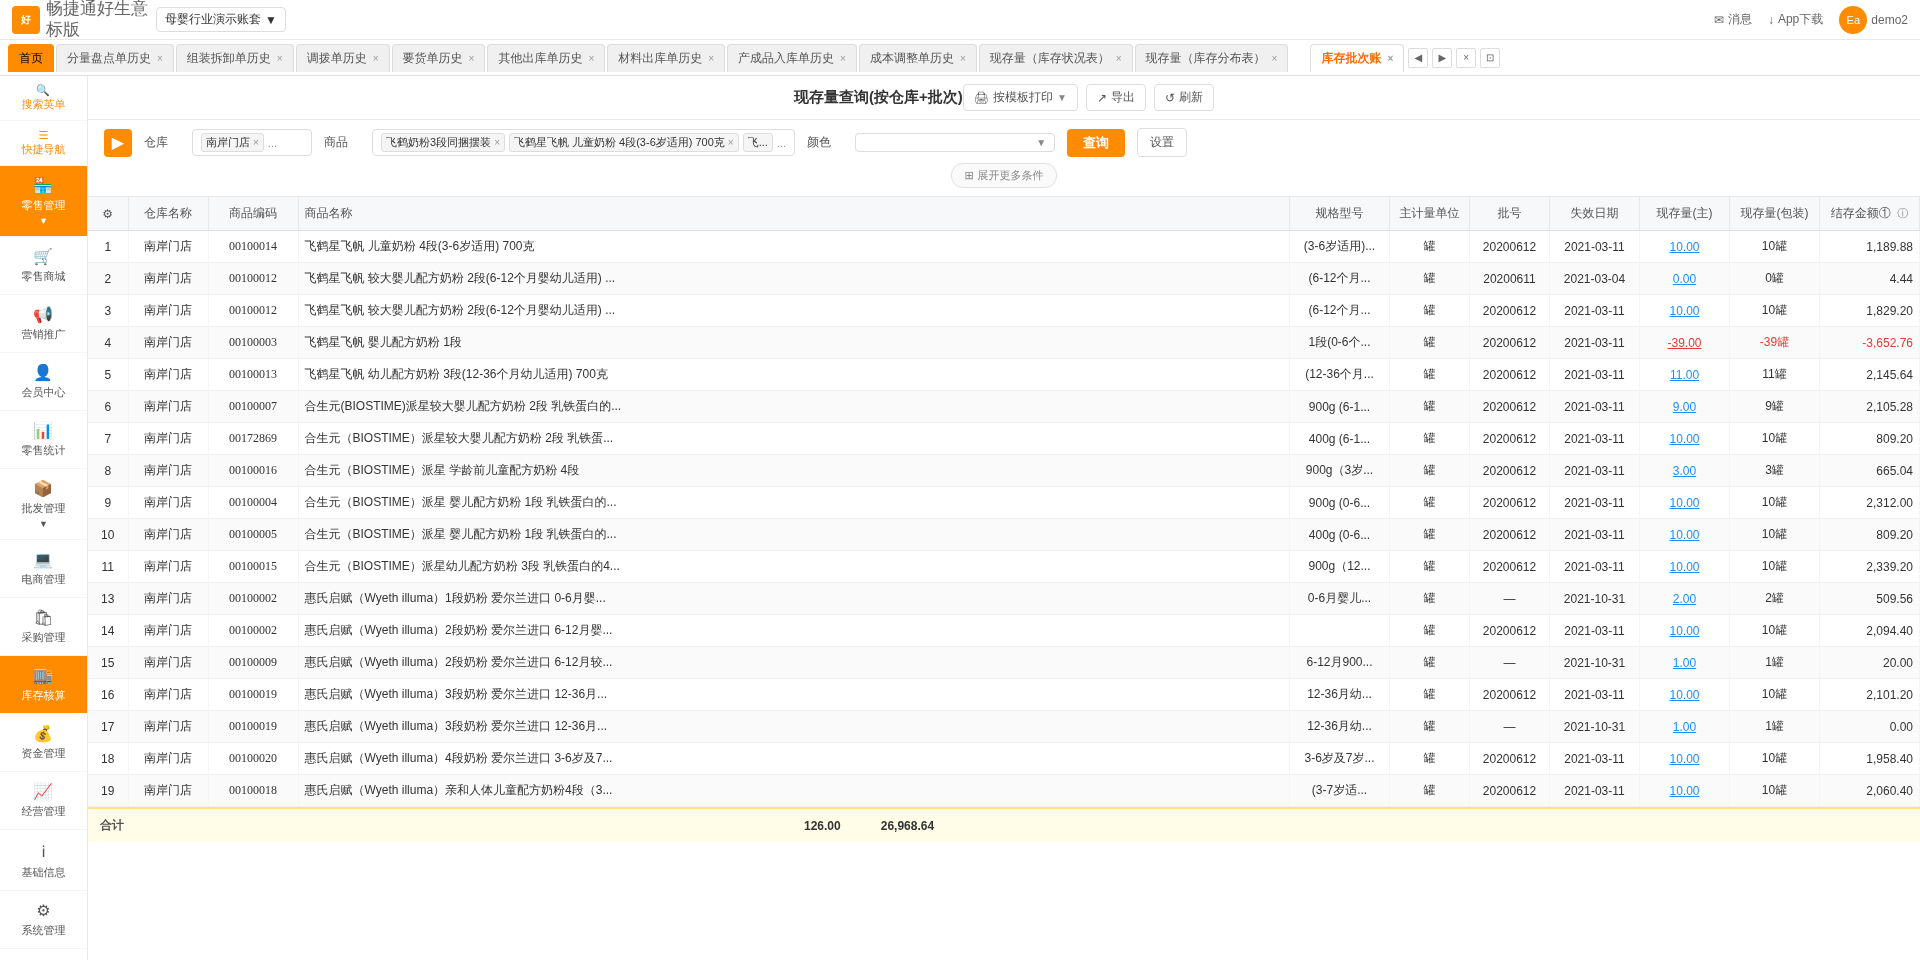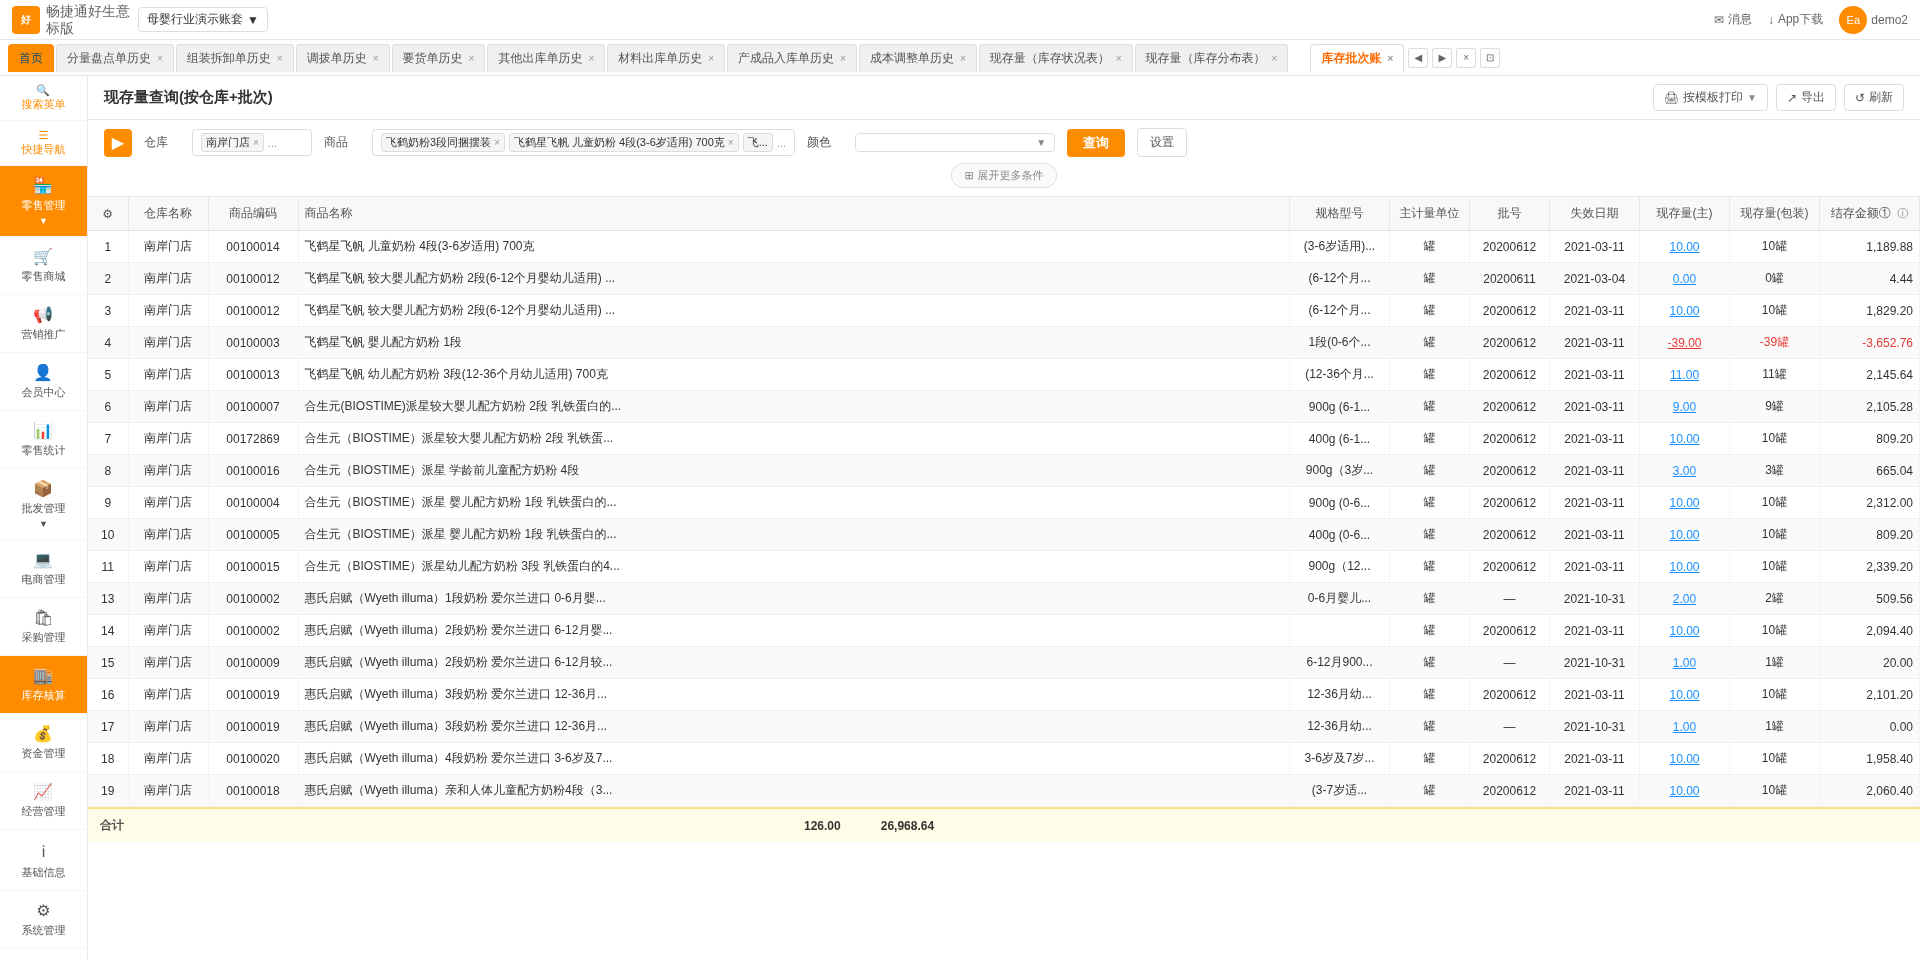--- a/index.html
+++ b/index.html
@@ -11,21 +11,21 @@
       background: #fff;
       display: flex;
       align-items: center;
       justify-content: space-between;
       padding: 0 12px;
       border-bottom: 1px solid #e8e8e8;
     }
     .top-bar-left { display: flex; align-items: center; gap: 8px; }
     .logo-area { display: flex; align-items: center; gap: 6px; }
     .logo-icon { width: 28px; height: 28px; background: #ff8c00; border-radius: 4px; display: flex; align-items: center; justify-content: center; color: #fff; font-size: 10px; font-weight: bold; }
-    .logo-text { font-size: 14px; color: #666; line-height: 1.2; }
+    .logo-text { font-size: 17px; color: #666; line-height: 1.2; }
     .company-select { display: flex; align-items: center; gap: 4px; border: 1px solid #ddd; border-radius: 4px; padding: 3px 8px; cursor: pointer; font-size: 12px; color: #333; background: #fff; }
     .top-bar-right { display: flex; align-items: center; gap: 16px; }
     .top-btn { display: flex; align-items: center; gap: 4px; cursor: pointer; color: #666; font-size: 12px; }
     .user-avatar { width: 28px; height: 28px; border-radius: 50%; background: #ff8c00; display: flex; align-items: center; justify-content: center; color: #fff; font-size: 11px; }
 
     
     .tab-bar {
       height: 36px;
       background: #fff;
       display: flex;
@@ -52,21 +52,21 @@
     }
     .tab-item.active {
       background: #fff;
       color: #ff6b00;
       border-color: #ddd;
       font-weight: bold;
       margin-left: 20px;
     }
     .tab-item.home {
       background: #ff8c00;
-      color: #0c4a6e;
+      color: #000000;
       border-color: #ff8c00;
     }
     .tab-close { font-size: 10px; color: #999; cursor: pointer; }
     .tab-nav-btn { width: 20px; height: 20px; display: flex; align-items: center; justify-content: center; cursor: pointer; color: #666; border: 1px solid #ddd; border-radius: 2px; background: #fff; margin-left: 2px; font-size: 10px; }
 
     
     .main-layout { display: flex; height: calc(960px - 76px); }
 
     
     .sidebar {
@@ -119,21 +119,21 @@
       flex-direction: column;
     }
 
     
     .page-header {
       padding: 8px 16px;
       background: #fff;
       border-bottom: 1px solid #e8e8e8;
       display: flex;
       align-items: center;
-      justify-content: space-between;
+      justify-content: center;
     }
     .page-title { font-size: 15px; font-weight: bold; color: #333; }
     .page-actions { display: flex; align-items: center; gap: 8px; }
     .btn-print { display: flex; align-items: center; gap: 4px; padding: 4px 10px; border: 1px solid #ddd; border-radius: 4px; cursor: pointer; background: #fff; font-size: 12px; color: #555; }
     .btn-export { display: flex; align-items: center; gap: 4px; padding: 4px 10px; border: 1px solid #ddd; border-radius: 4px; cursor: pointer; background: #fff; font-size: 12px; color: #555; }
     .btn-refresh { display: flex; align-items: center; gap: 4px; padding: 4px 10px; border: 1px solid #ddd; border-radius: 4px; cursor: pointer; background: #fff; font-size: 12px; color: #555; }
 
     
     .filter-bar {
       background: #fff;
@@ -246,21 +246,21 @@
       text-align: center;
       color: #333;
       white-space: nowrap;
     }
     tbody tr:nth-child(even) { background: #fafafa; }
     .text-right { text-align: right; }
     .text-left { text-align: left; }
     .link-style { color: #1890ff; text-decoration: underline; cursor: pointer; }
     .col-no { width: 40px; }
     .col-warehouse { width: 80px; }
-    .col-code { width: 90px; }
+    .col-code { width: 90px; font-family: Liberation Serif, serif; }
     .col-name { min-width: 220px; text-align: left; }
     .col-spec { width: 100px; }
     .col-unit { width: 80px; }
     .col-batch { width: 80px; }
     .col-expire { width: 90px; }
     .col-qty-main { width: 90px; }
     .col-qty-pkg { width: 90px; }
     .col-balance { width: 100px; }
 
     

